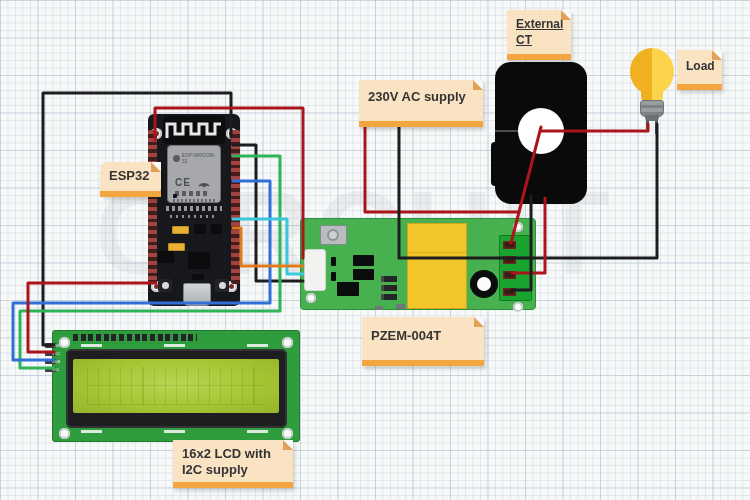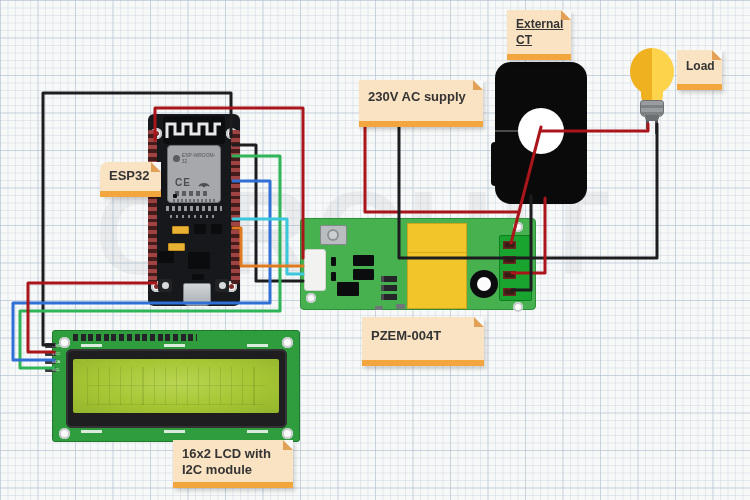--- a/index.html
+++ b/index.html
@@ -269,15 +269,15 @@
 </div>
 <div class="note" style="left:677px;top:50px;width:45px;height:40px;font-size:12px;padding-top:8px;">
   <span>Load</span>
   <span class="fold"></span><span class="bar"></span>
 </div>
 <div class="note" style="left:362px;top:317px;width:122px;height:49px;padding-top:11px;">
   <span>PZEM-004T</span>
   <span class="fold"></span><span class="bar"></span>
 </div>
 <div class="note" style="left:173px;top:440px;width:120px;height:48px;">
-  <span>16x2 LCD with I2C module</span>
+  <span>16x2 LCD with I2C supply</span>
   <span class="fold"></span><span class="bar"></span>
 </div>
 
 </body></html>

